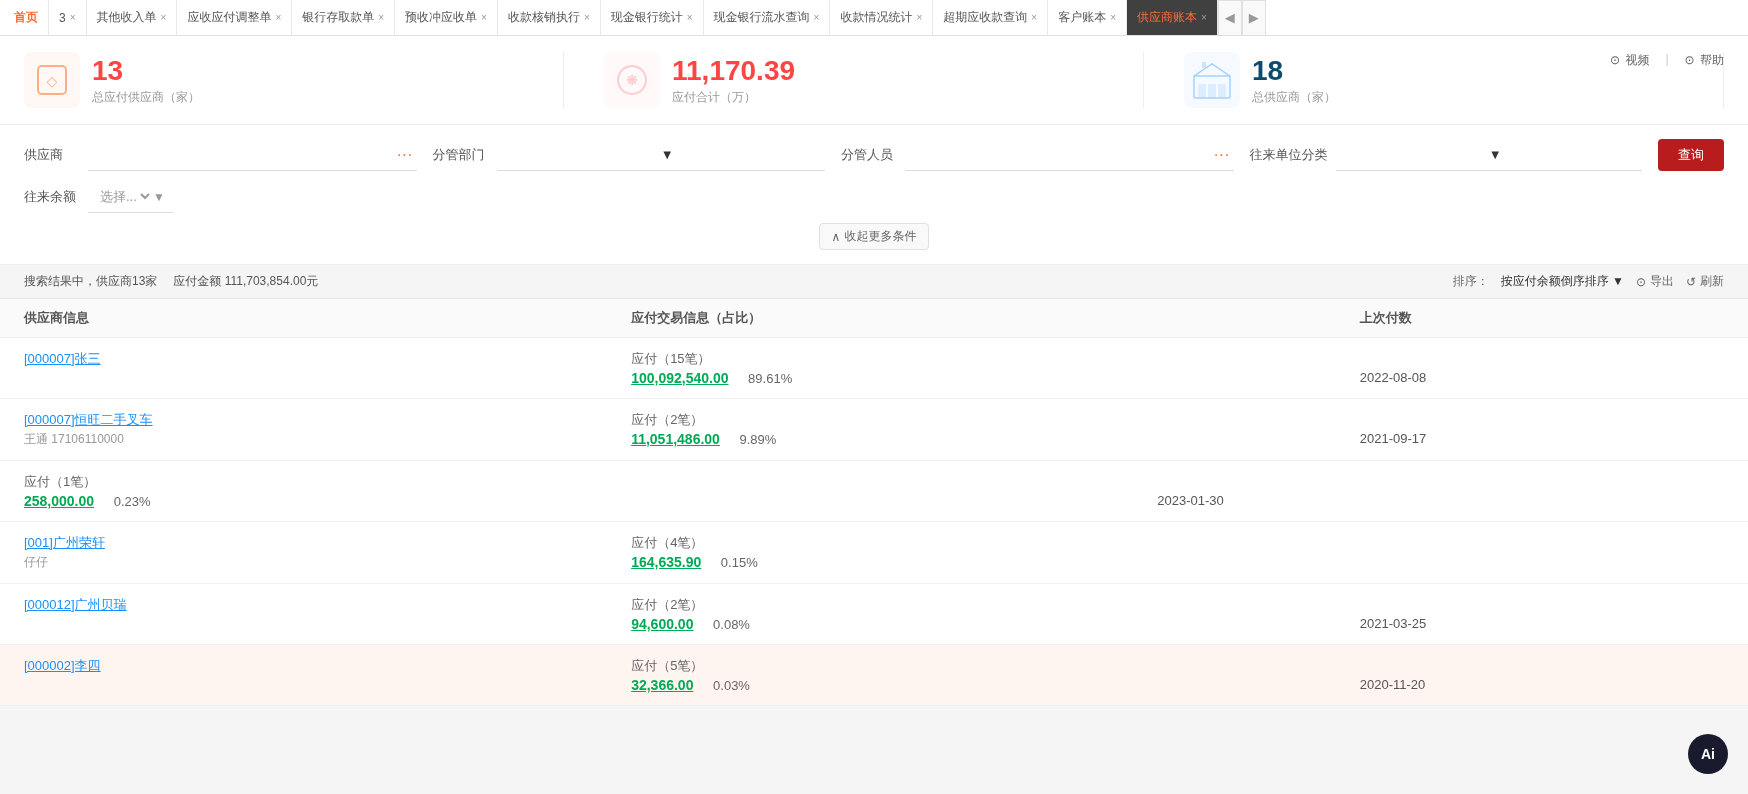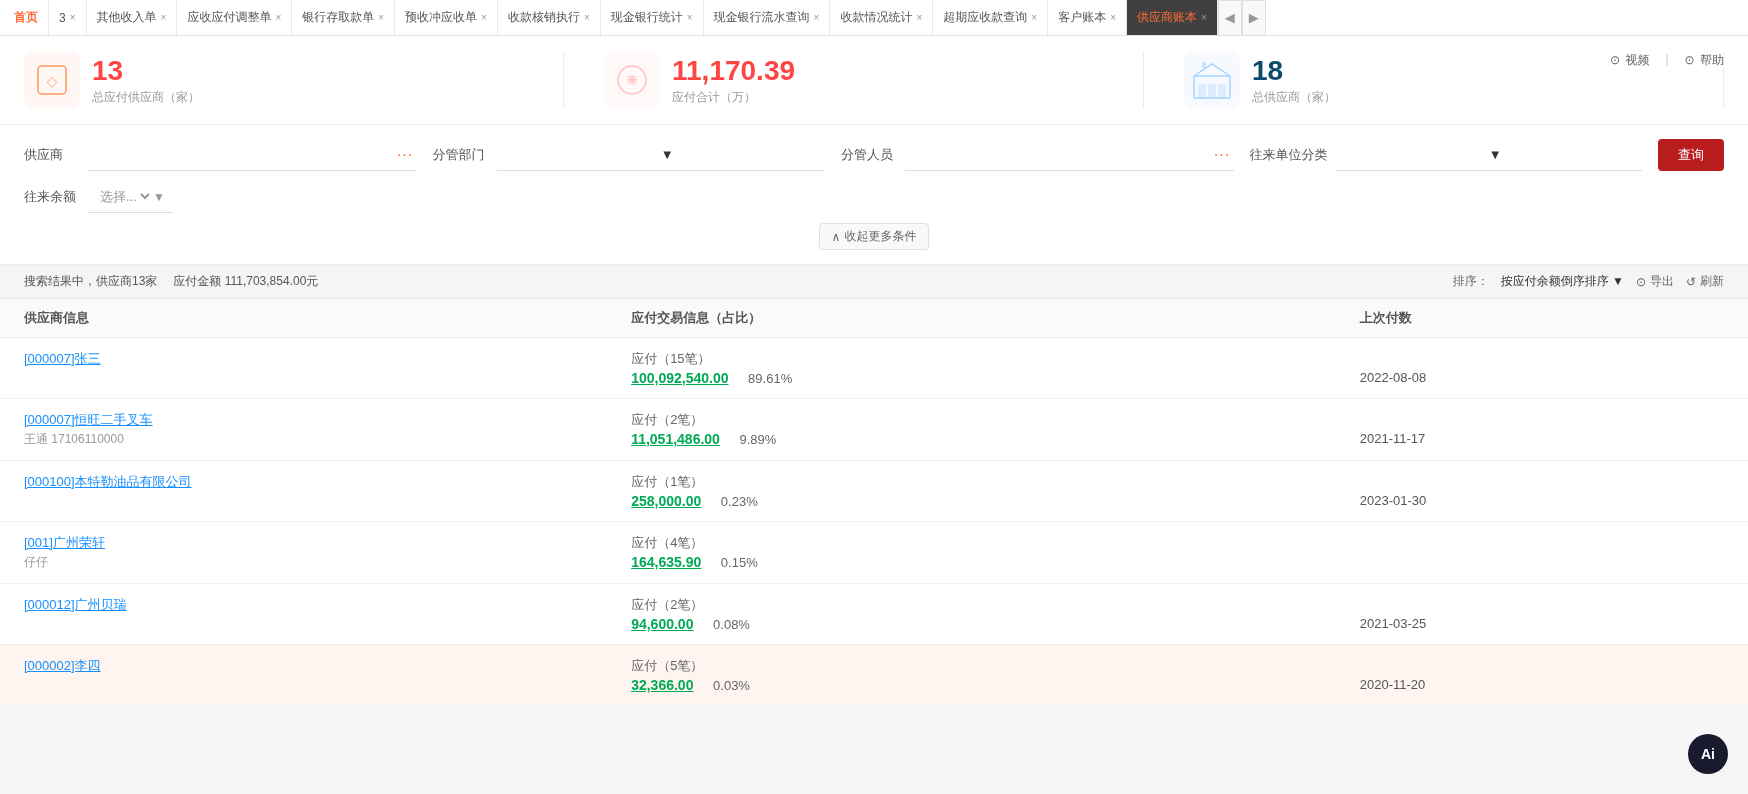--- a/index.html
+++ b/index.html
@@ -440,27 +440,23 @@
         <a class="supplier-name">[000007]恒旺二手叉车</a>
         <div class="supplier-sub">王通  17106110000</div>
       </div>
       <div class="col-transaction">
         <div class="trans-line">应付（2笔）</div>
         <div>
           <a class="trans-amount">11,051,486.00</a>
           <span class="trans-pct">9.89%</span>
         </div>
       </div>
-      <div class="col-lastpay last-pay">2021-11-17</div>
+      <div class="col-lastpay last-pay">2021-09-17</div>
     </div>
       <div class="table-row">
-      <div class="col-supplier">
-        <a class="supplier-name">[000100]本特勒油品有限公司</a>
-        
-      </div>
       <div class="col-transaction">
         <div class="trans-line">应付（1笔）</div>
         <div>
           <a class="trans-amount">258,000.00</a>
           <span class="trans-pct">0.23%</span>
         </div>
       </div>
       <div class="col-lastpay last-pay">2023-01-30</div>
     </div>
       <div class="table-row">

